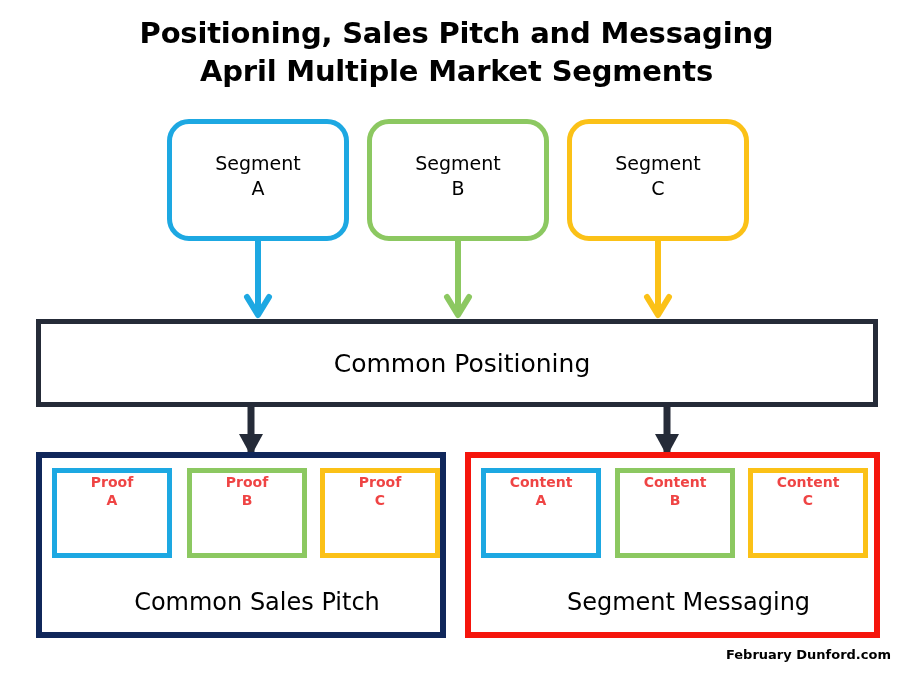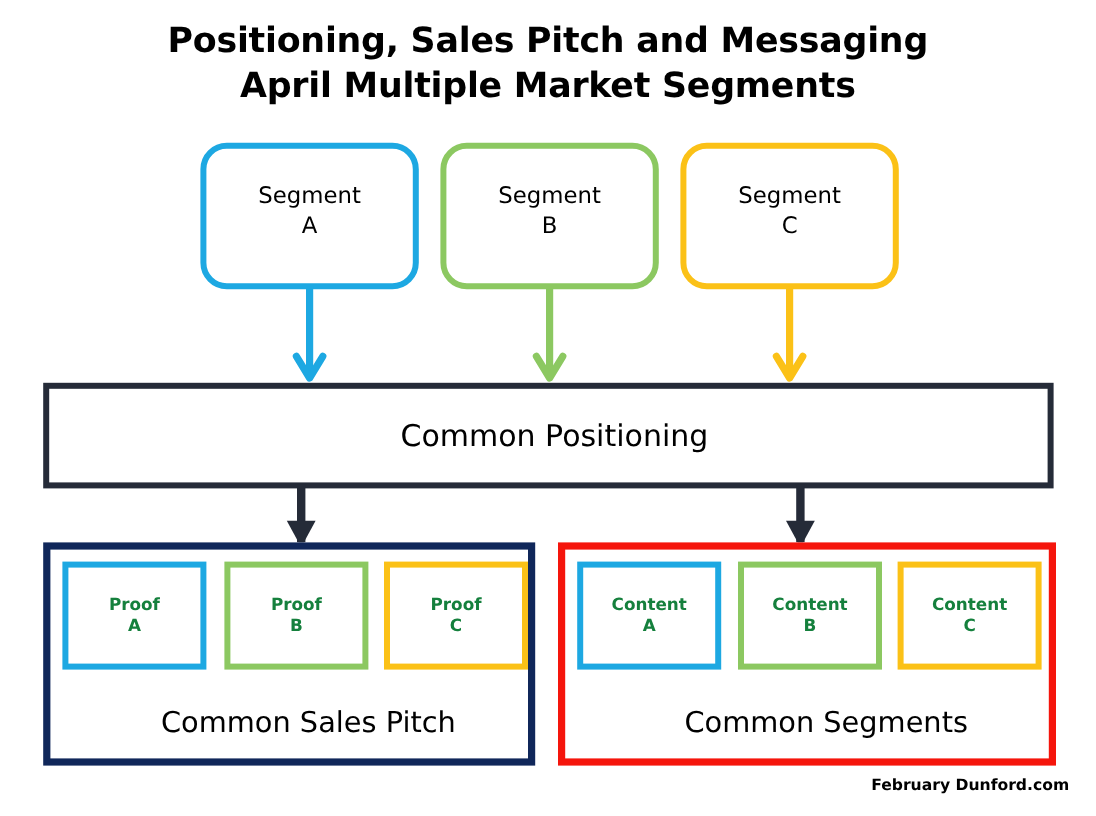--- a/index.html
+++ b/index.html
@@ -120,25 +120,24 @@
     box-sizing: border-box;
     background: #ffffff;
     border-width: 5px;
     border-style: solid;
     top: 10px;
     height: 90px;
     display: flex;
     flex-direction: column;
     align-items: center;
     justify-content: flex-start;
-    padding-top: 22px;
     font-size: 14px;
     line-height: 18px;
     font-weight: 600;
-    color: #15803d;
+    color: #ef4444;
     text-align: center;
   }
   .mini-box .mini-sub { font-weight: 600; }
 
   
   #proof-box-0 { left: 10px;  width: 120px; border-color: #1da8e2; }
   #proof-box-1 { left: 145px; width: 120px; border-color: #8cc861; }
   #proof-box-2 { left: 278px; width: 120px; border-color: #fbc117; }
 
   
@@ -247,18 +246,18 @@
       </div>
       <div class="mini-box" id="content-box-1">
         <div>Content</div>
         <div class="mini-sub">B</div>
       </div>
       <div class="mini-box" id="content-box-2">
         <div>Content</div>
         <div class="mini-sub">C</div>
       </div>
     </div>
-    <div class="bottom-label">Common Segments</div>
+    <div class="bottom-label">Segment Messaging</div>
   </div>
 
   <div id="attribution">February Dunford.com</div>
 
 </div>
 
 </body></html>

